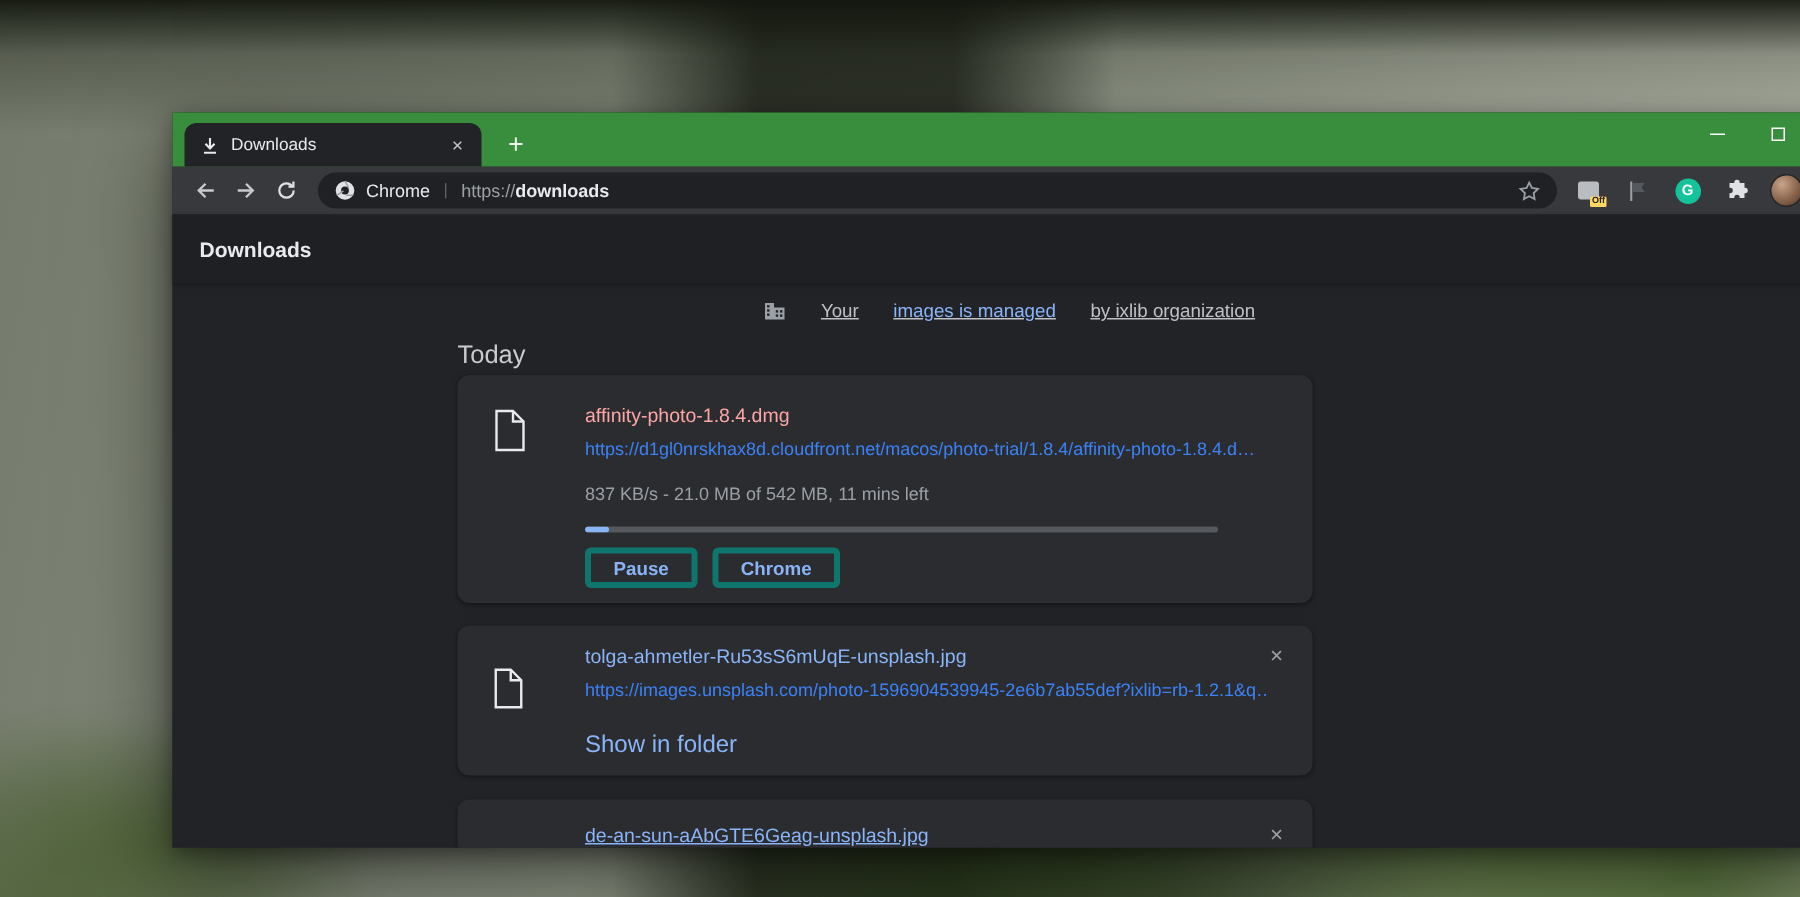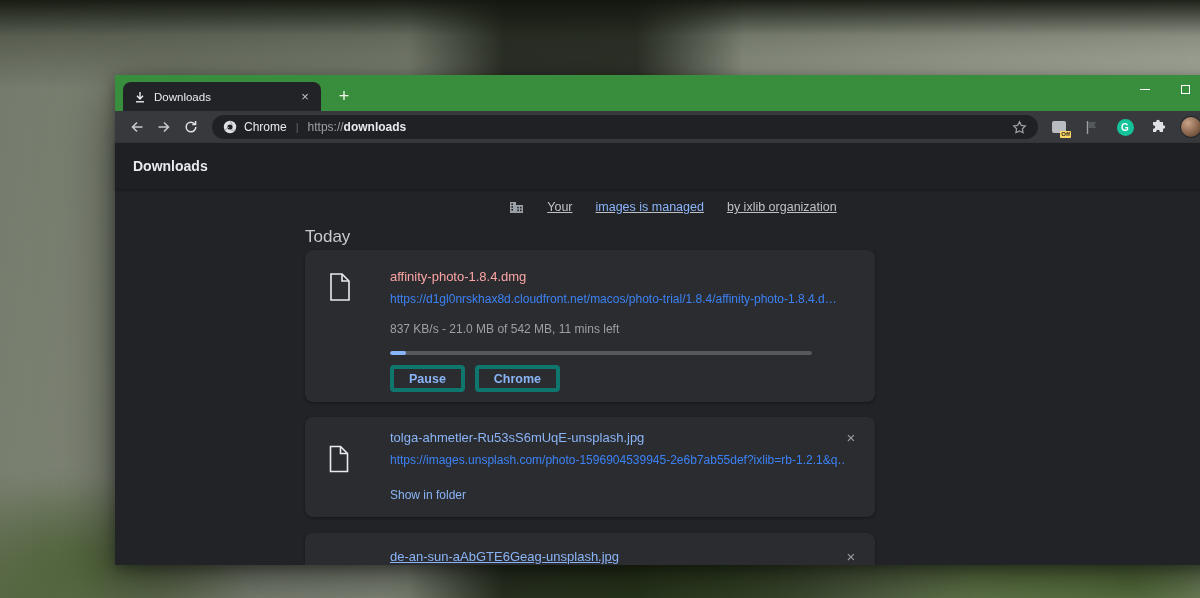--- a/index.html
+++ b/index.html
@@ -91,21 +91,21 @@
     white-space:nowrap; overflow:hidden; }
   .card2 .furl { top:36px; }
   .fstatus { position:absolute; left:85px; top:72px; font-size:12px; color:#9aa0a6; }
   .progress-track { position:absolute; left:85px; top:101px; width:422px; height:4px; border-radius:2px;
     background:#55585d; overflow:hidden; }
   .progress-fill { height:100%; border-radius:2px; background:#8ab4f8; width:4%; }
   .btn-row { position:absolute; left:85px; top:115px; display:flex; gap:10px; }
   .text-btn { height:27px; padding:0 15px; display:flex; align-items:center; border:4px solid #0f766e;
     border-radius:4px; color:#8ab4f8; font-size:12.5px; font-weight:bold; background:transparent;
     font-family:inherit; }
-  .show-folder { position:absolute; left:85px; top:71px; font-size:12px; color:#8ab4f8; }
+  .show-folder { position:absolute; left:85px; top:71px; font-size:16px; color:#8ab4f8; }
   .remove-x { position:absolute; right:12px; top:8px; width:24px; height:24px; display:flex;
     align-items:center; justify-content:center; color:#9aa0a6; font-size:15px; line-height:1; }
   .card3 .fname.link { top:16px;text-decoration:underline; }
   .card3 .remove-x { top:11px; }
 
   .scrollbar { position:absolute; top:0; right:0; width:12px; height:376px; background:#27282b; }
   .scroll-thumb { position:absolute; top:3px; left:2px; width:8px; height:48px; background:#7d8084; border-radius:3px; }
 </style>
 </head>
 <body>

